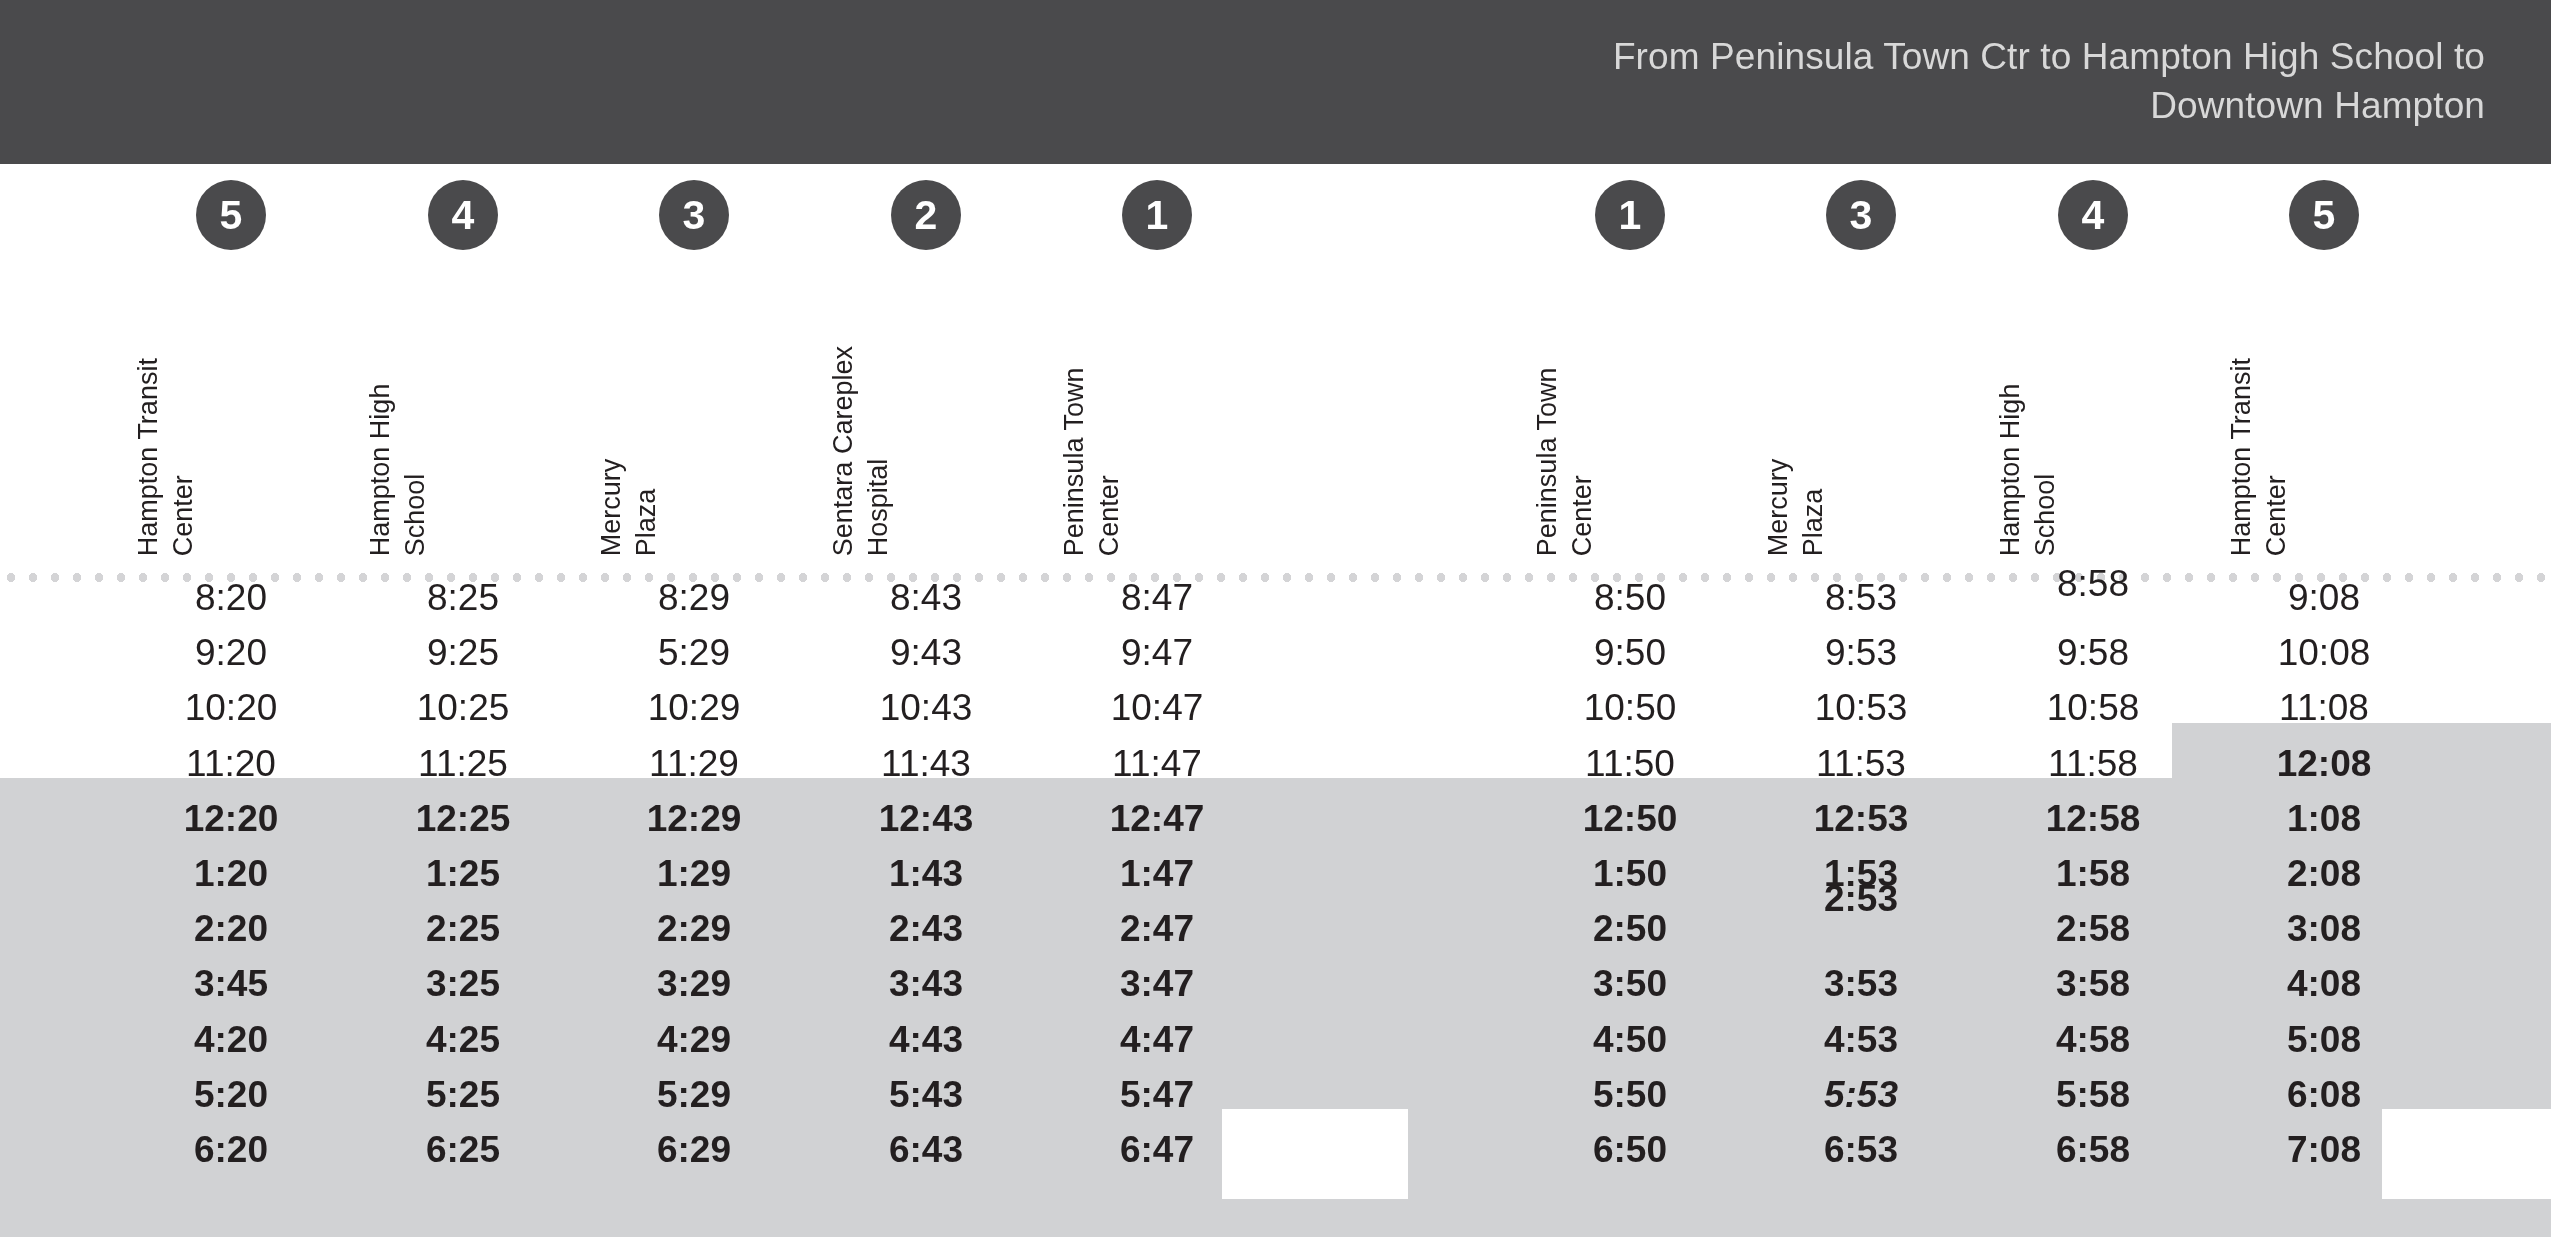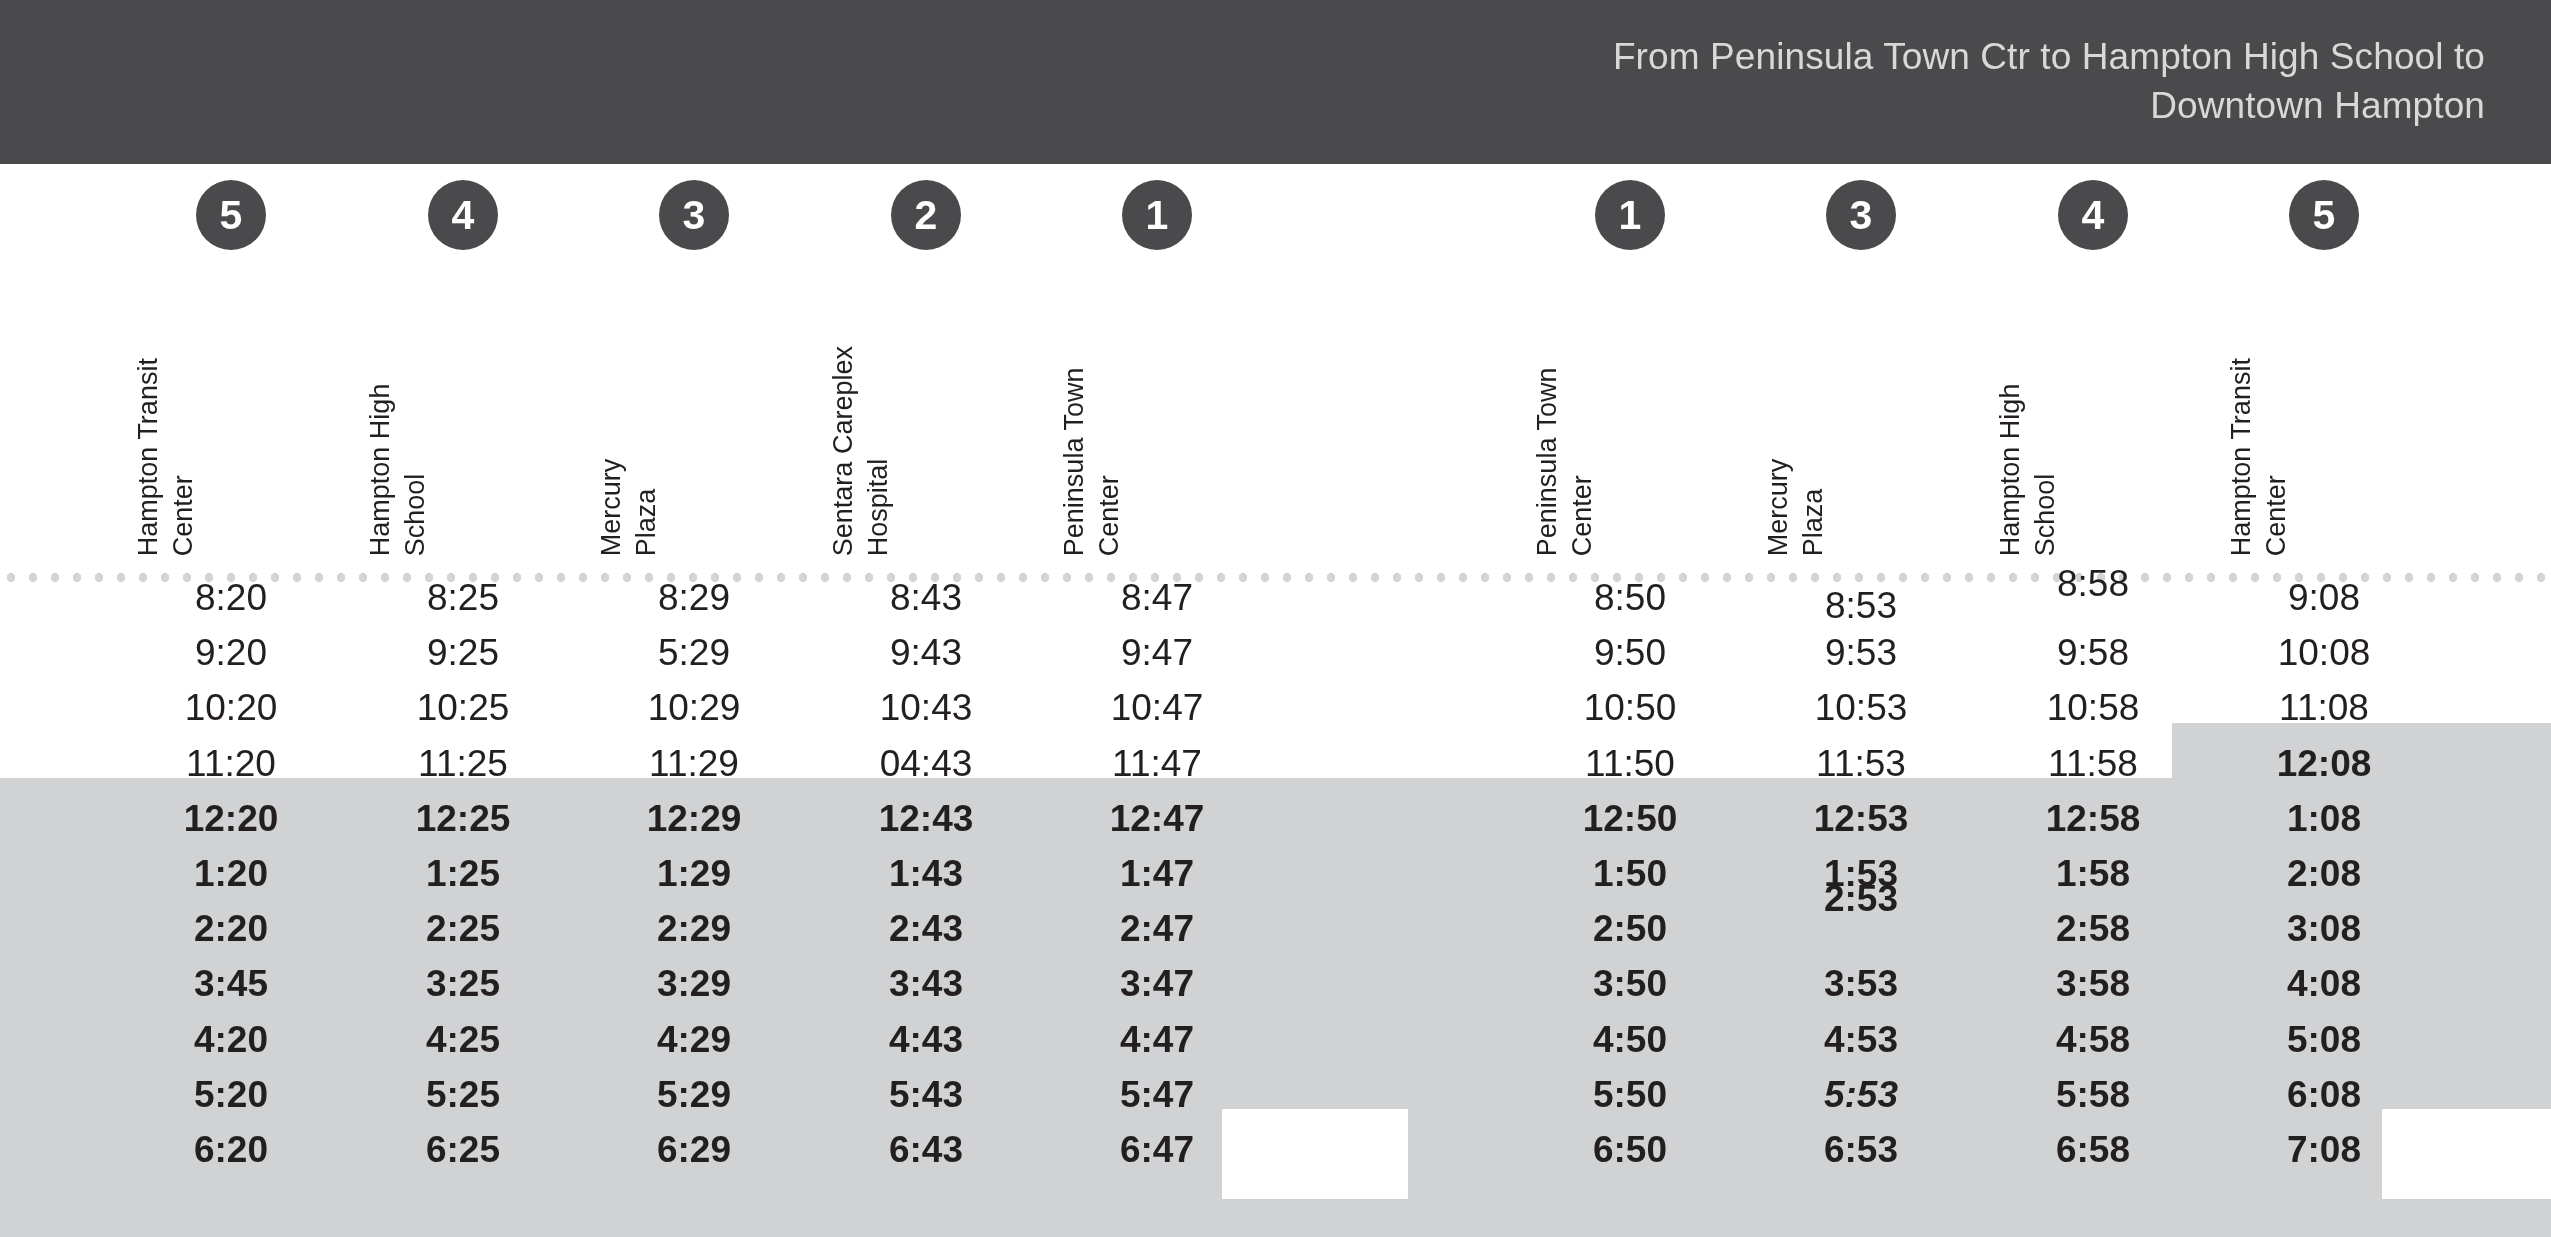--- a/index.html
+++ b/index.html
@@ -241,21 +241,21 @@
       <div class="time-cell" style="left: 812px; width: 228px; top: 470px;">9:43</div>
       <div class="time-cell" style="left: 1043px; width: 228px; top: 470px;">9:47</div>
       <div class="time-cell" style="left: 117px; width: 228px; top: 525px;">10:20</div>
       <div class="time-cell" style="left: 349px; width: 228px; top: 525px;">10:25</div>
       <div class="time-cell" style="left: 580px; width: 228px; top: 525px;">10:29</div>
       <div class="time-cell" style="left: 812px; width: 228px; top: 525px;">10:43</div>
       <div class="time-cell" style="left: 1043px; width: 228px; top: 525px;">10:47</div>
       <div class="time-cell" style="left: 117px; width: 228px; top: 581px;">11:20</div>
       <div class="time-cell" style="left: 349px; width: 228px; top: 581px;">11:25</div>
       <div class="time-cell" style="left: 580px; width: 228px; top: 581px;">11:29</div>
-      <div class="time-cell" style="left: 812px; width: 228px; top: 581px;">04:43</div>
+      <div class="time-cell" style="left: 812px; width: 228px; top: 581px;">11:43</div>
       <div class="time-cell" style="left: 1043px; width: 228px; top: 581px;">11:47</div>
       <div class="time-cell pm" style="left: 117px; width: 228px; top: 636px;">12:20</div>
       <div class="time-cell pm" style="left: 349px; width: 228px; top: 636px;">12:25</div>
       <div class="time-cell pm" style="left: 580px; width: 228px; top: 636px;">12:29</div>
       <div class="time-cell pm" style="left: 812px; width: 228px; top: 636px;">12:43</div>
       <div class="time-cell pm" style="left: 1043px; width: 228px; top: 636px;">12:47</div>
       <div class="time-cell pm" style="left: 117px; width: 228px; top: 691px;">1:20</div>
       <div class="time-cell pm" style="left: 349px; width: 228px; top: 691px;">1:25</div>
       <div class="time-cell pm" style="left: 580px; width: 228px; top: 691px;">1:29</div>
       <div class="time-cell pm" style="left: 812px; width: 228px; top: 691px;">1:43</div>
@@ -281,21 +281,21 @@
       <div class="time-cell pm" style="left: 812px; width: 228px; top: 912px;">5:43</div>
       <div class="time-cell pm" style="left: 1043px; width: 228px; top: 912px;">5:47</div>
       <div class="time-cell pm" style="left: 117px; width: 228px; top: 967px;">6:20</div>
       <div class="time-cell pm" style="left: 349px; width: 228px; top: 967px;">6:25</div>
       <div class="time-cell pm" style="left: 580px; width: 228px; top: 967px;">6:29</div>
       <div class="time-cell pm" style="left: 812px; width: 228px; top: 967px;">6:43</div>
       <div class="time-cell pm" style="left: 1043px; width: 228px; top: 967px;">6:47</div>
     </div>
   <div id="times-inbound">
       <div class="time-cell" style="left: 1516px; width: 228px; top: 415px;">8:50</div>
-      <div class="time-cell" style="left: 1747px; width: 228px; top: 415px; margin-top: 8px;">8:53</div>
+      <div class="time-cell" style="left: 1747px; width: 228px; top: 415px;">8:53</div>
       <div class="time-cell" style="left: 1979px; width: 228px; top: 401px;">8:58</div>
       <div class="time-cell" style="left: 2210px; width: 228px; top: 415px;">9:08</div>
       <div class="time-cell" style="left: 1516px; width: 228px; top: 470px;">9:50</div>
       <div class="time-cell" style="left: 1747px; width: 228px; top: 470px;">9:53</div>
       <div class="time-cell" style="left: 1979px; width: 228px; top: 470px;">9:58</div>
       <div class="time-cell" style="left: 2210px; width: 228px; top: 470px;">10:08</div>
       <div class="time-cell" style="left: 1516px; width: 228px; top: 525px;">10:50</div>
       <div class="time-cell" style="left: 1747px; width: 228px; top: 525px;">10:53</div>
       <div class="time-cell" style="left: 1979px; width: 228px; top: 525px;">10:58</div>
       <div class="time-cell" style="left: 2210px; width: 228px; top: 525px;">11:08</div>

